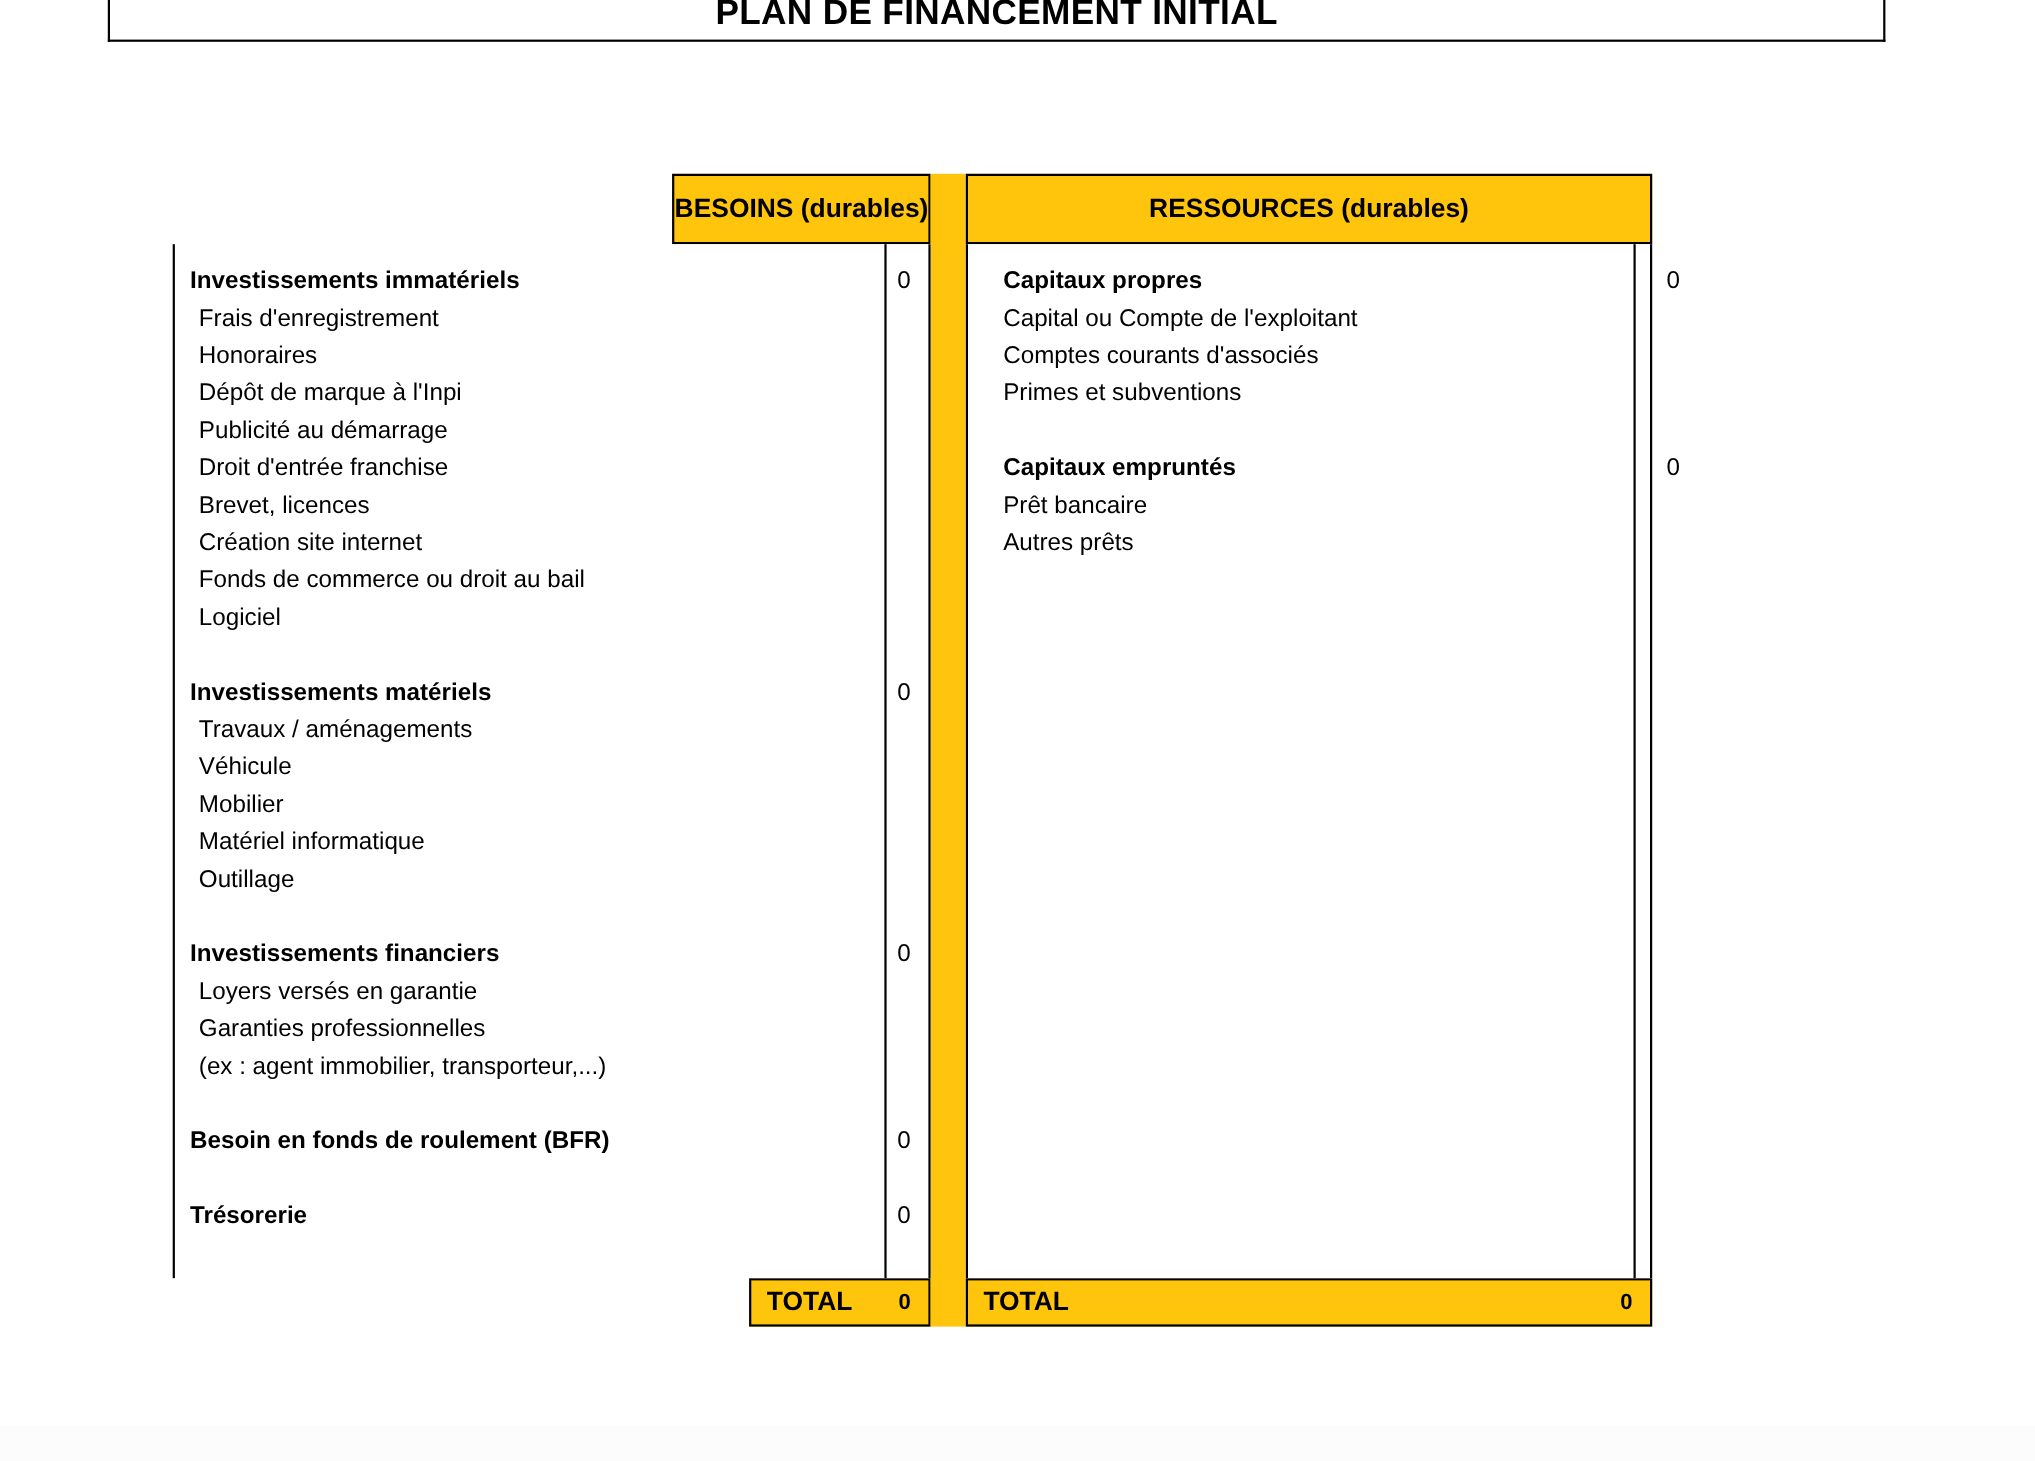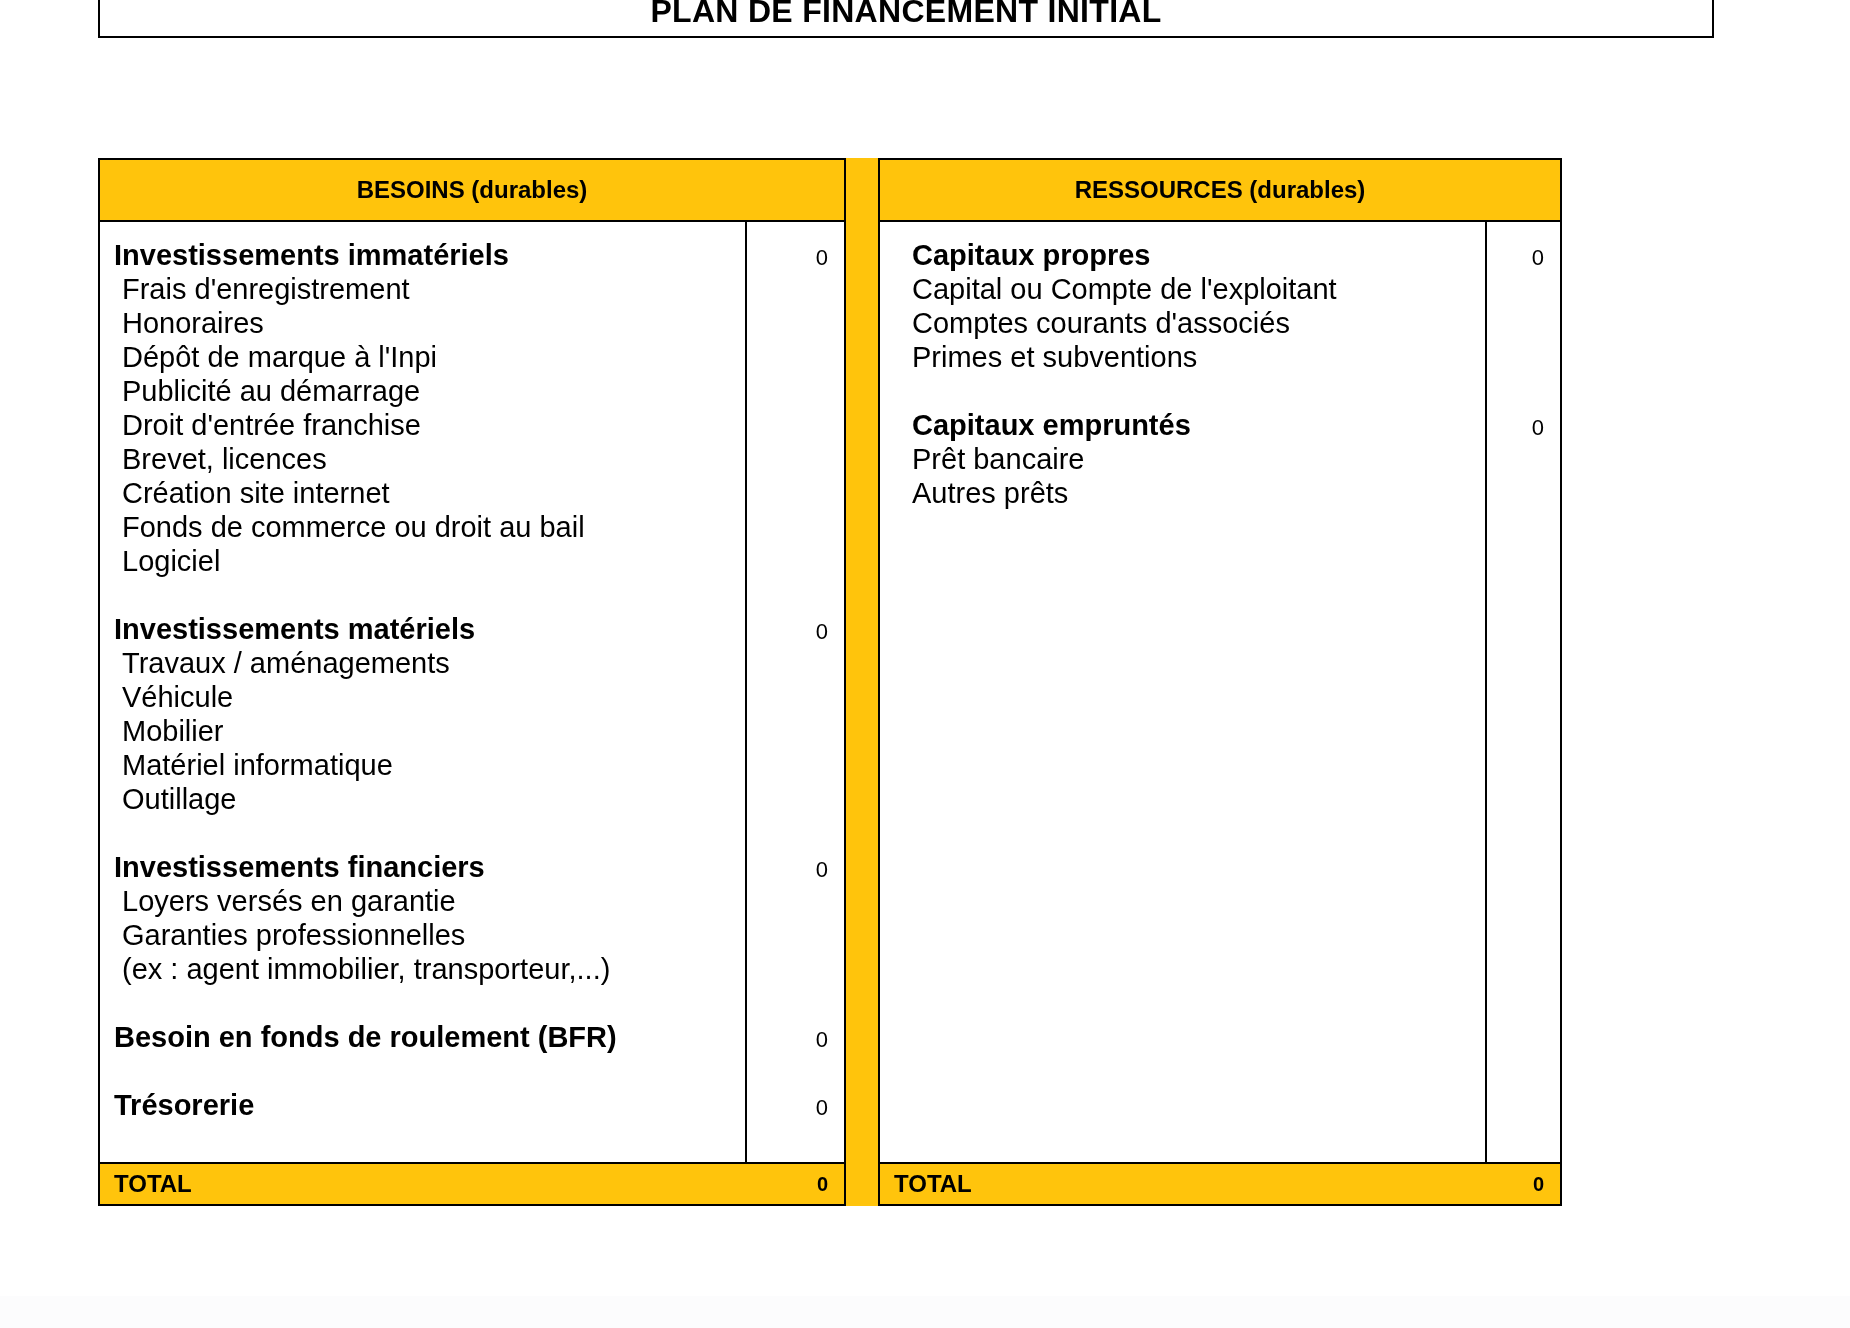--- a/index.html
+++ b/index.html
@@ -48,23 +48,23 @@
     width: 1616px;
     display: flex;
     align-items: stretch;
   }
 
   .panel {
     background: #ffffff;
     display: flex;
     flex-direction: column;
   }
-  .panel-left  { width: 748px; }
+  .panel-left  { width: 748px; align-items: flex-end; }
   .panel-gap   { width: 32px; background: #FFC40C; }
-  .panel-right { width: 684px; }
+  .panel-right { width: 624px; }
 
   .panel-header {
     background: #FFC40C;
     border: 2px solid #000000;
     border-bottom: 2px solid #000000;
     box-sizing: border-box;
     height: 64px;
     display: flex;
     align-items: center;
     justify-content: center;
@@ -98,21 +98,21 @@
   .row {
     display: flex;
     align-items: baseline;
     height: 34px;
     box-sizing: border-box;
   }
   .row.spacer { height: 34px; }
 
   .cell-label {
     flex: 0 0 auto;
-    font-size: 29px;
+    font-size: 22px;
     line-height: 34px;
     white-space: nowrap;
   }
   .panel-left .cell-label  { width: 643px; }
   .panel-right .cell-label { width: 603px; padding-left: 32px; }
 
   .cell-value {
     flex: 1 1 auto;
     font-size: 22px;
     line-height: 34px;

